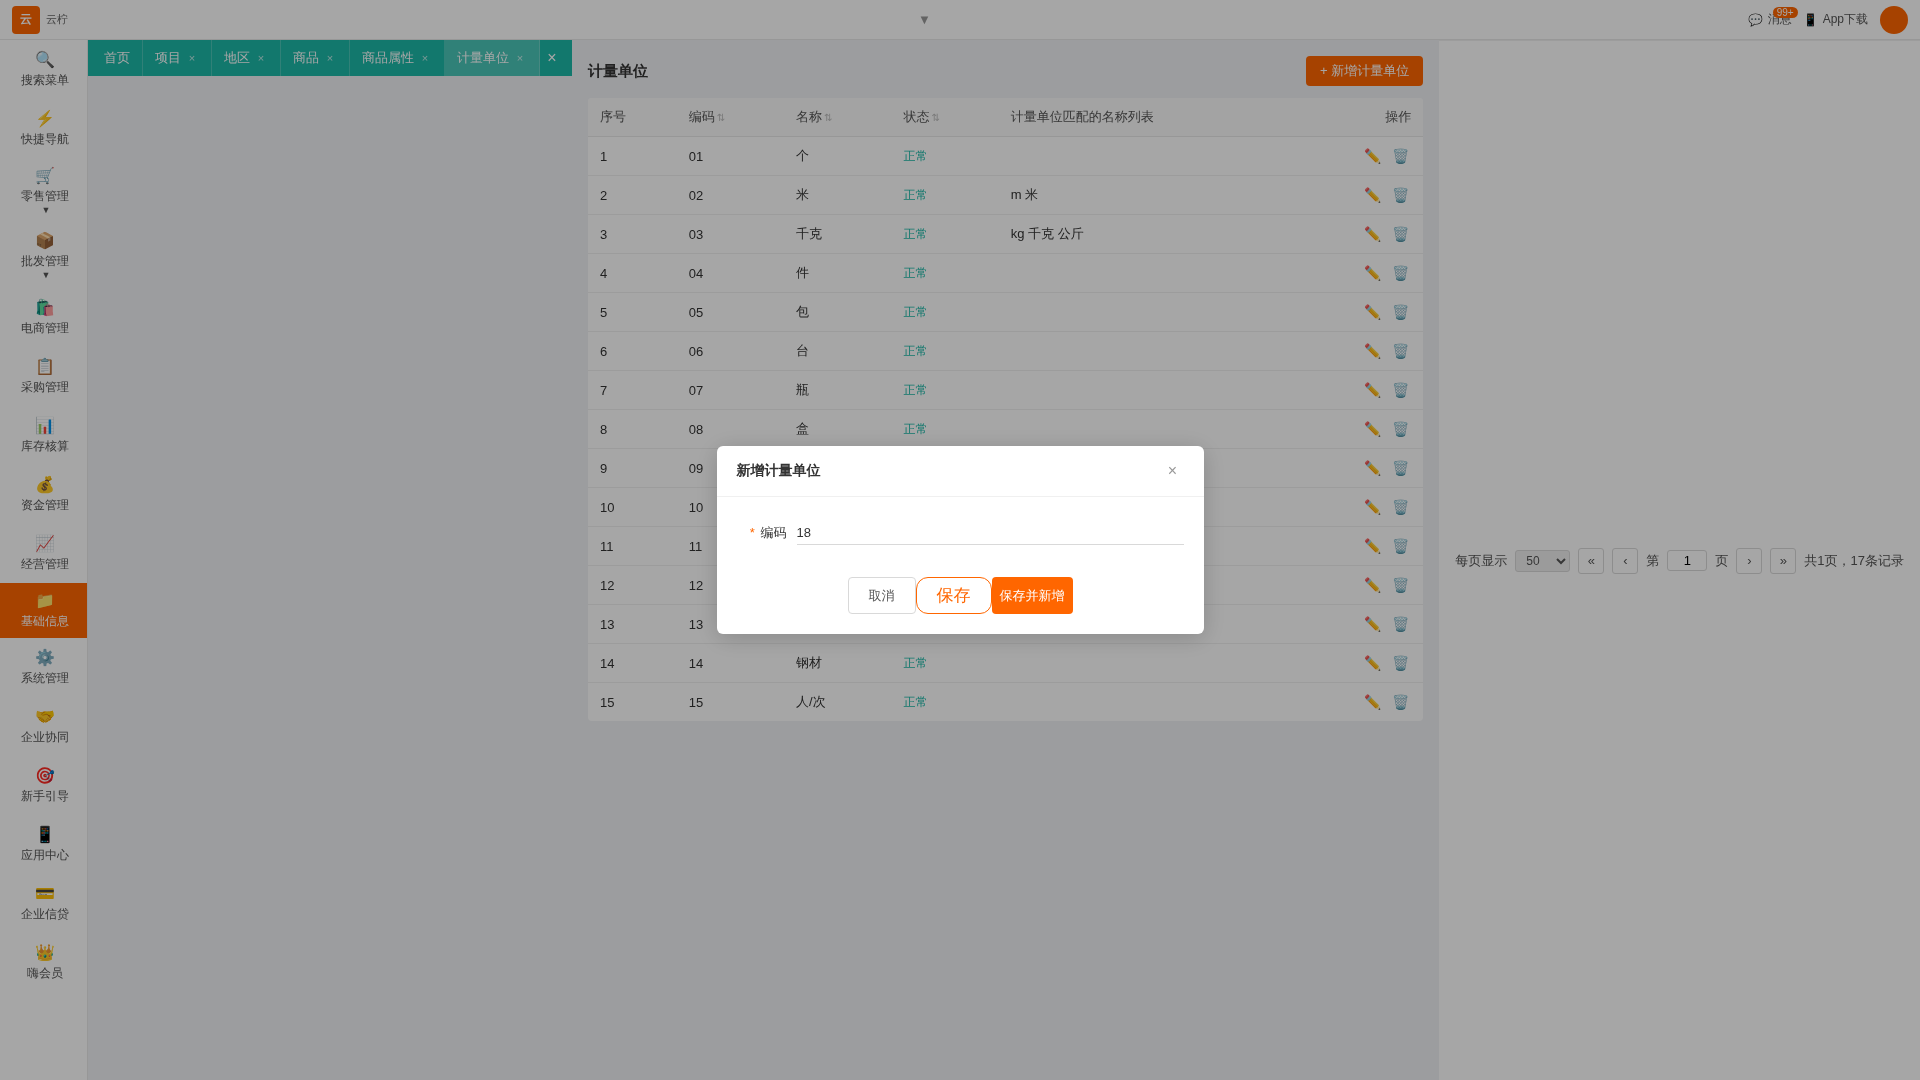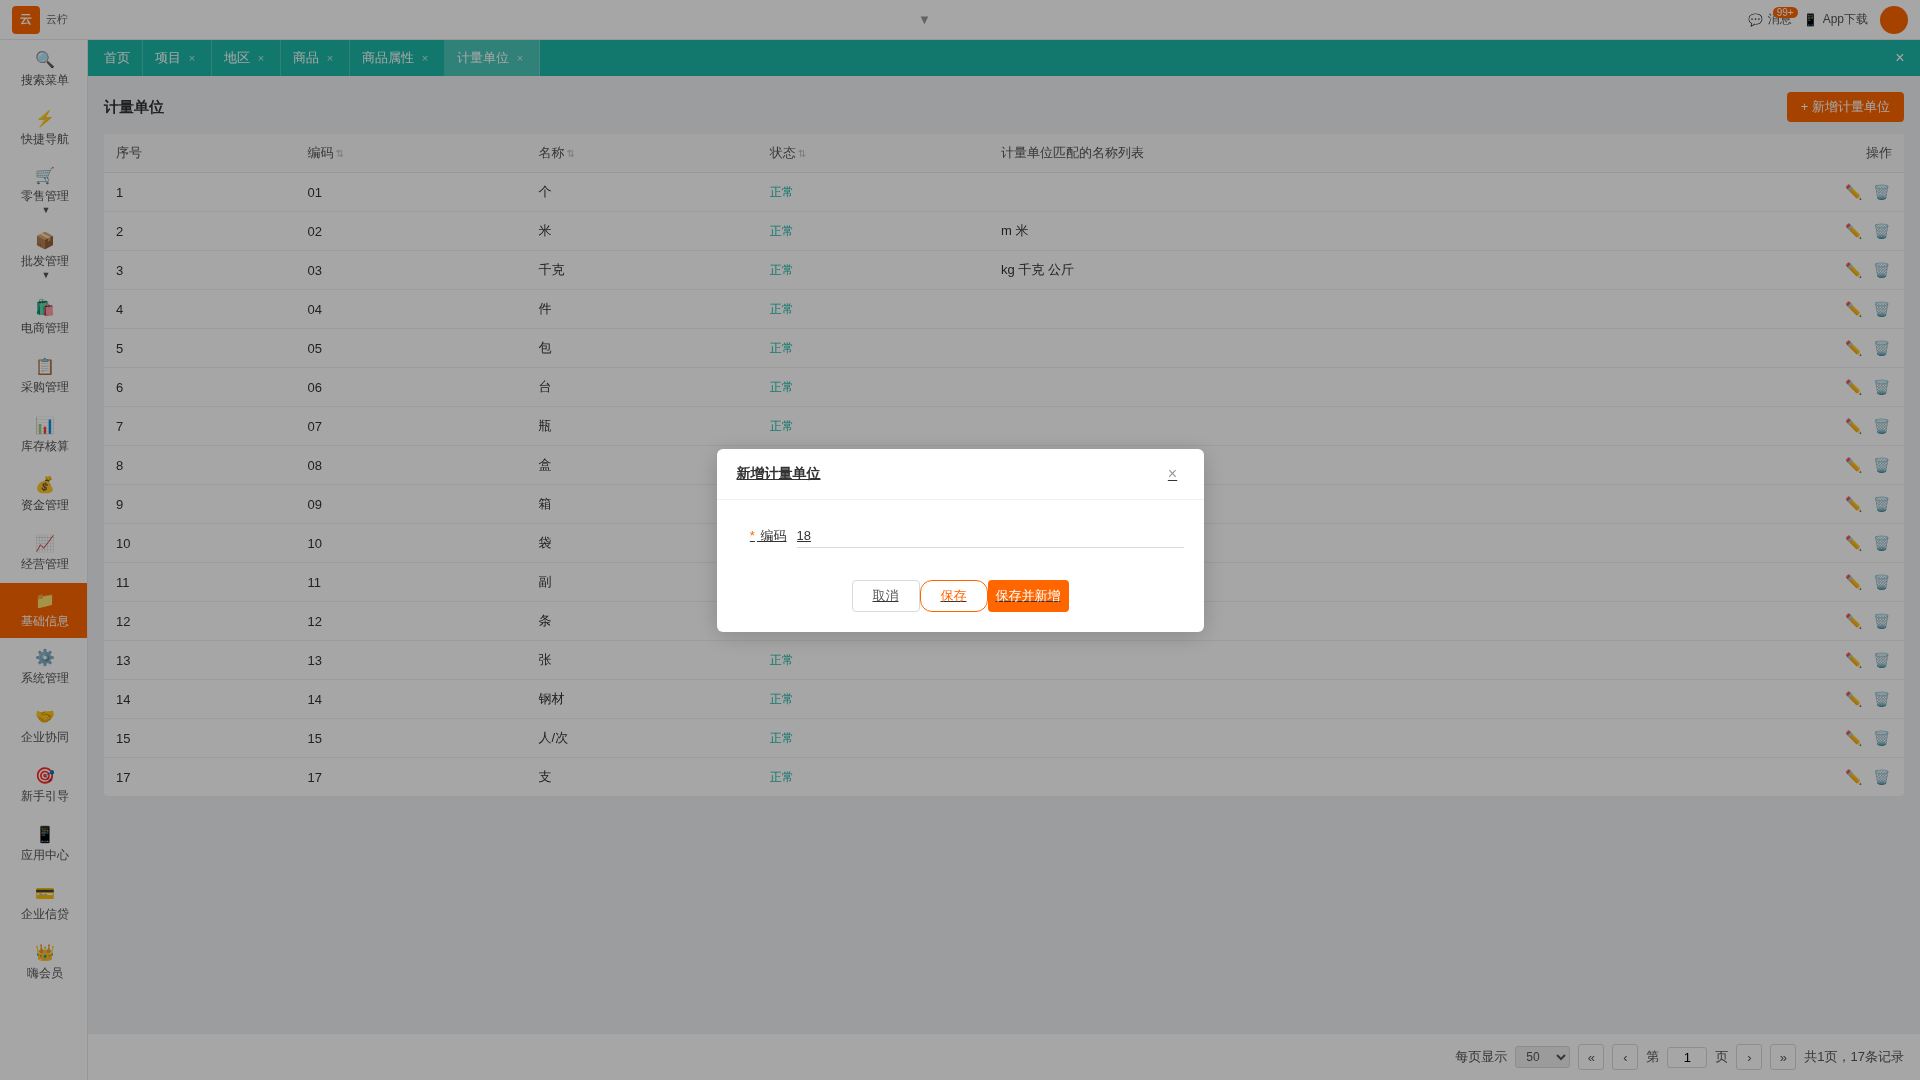--- a/index.html
+++ b/index.html
@@ -110,21 +110,21 @@
       min-height: 44px;
       position: relative;
     }
     .sidebar-section.active { background: #f60; color: #fff; border-left-color: #f60; }
     .sidebar-section .arrow { font-size: 9px; margin-left: 2px; }
 
     
     .content-area {
       flex: 1;
       display: flex;
-      flex-direction: column;
+      flex-direction: row;
       overflow: hidden;
     }
 
     
     .tab-bar {
       background: #1db8a8;
       display: flex;
       align-items: center;
       height: 36px;
       flex-shrink: 0;
@@ -286,21 +286,20 @@
       display: flex;
       align-items: center;
       justify-content: center;
     }
     .modal {
       background: #fff;
       border-radius: 6px;
       width: 487px;
       box-shadow: 0 4px 24px rgba(0,0,0,0.18);
       overflow: hidden;
-      text-decoration: underline;
     }
     .modal-header {
       display: flex;
       align-items: center;
       justify-content: space-between;
       padding: 14px 20px;
       border-bottom: 1px solid #f0f0f0;
     }
     .modal-title {
       font-size: 14px;
@@ -362,21 +361,21 @@
       padding: 6px 20px;
       font-size: 13px;
       cursor: pointer;
     }
     .btn-save {
       border: 1px solid #f60;
       background: #fff;
       color: #f60;
       border-radius: 12px;
       padding: 6px 20px;
-      font-size: 13px;
+      font-size: 17px;
       cursor: pointer;
     }
     .btn-save-new {
       border: none;
       background: #f60;
       color: #fff;
       border-radius: 4px;
       padding: 6px 8px;
       font-size: 13px;
       cursor: pointer;
@@ -717,33 +716,20 @@
       <td>人/次</td>
       <td><span class="status-normal">正常</span></td>
       <td></td>
       <td style="text-align:right;">
         <div class="action-icons" style="justify-content:flex-end;">
           <span class="action-icon" title="编辑">✏️</span>
           <span class="action-icon" title="删除">🗑️</span>
         </div>
       </td>
     </tr>
-            <tr>
-      <td>17</td>
-      <td>17</td>
-      <td>支</td>
-      <td><span class="status-normal">正常</span></td>
-      <td></td>
-      <td style="text-align:right;">
-        <div class="action-icons" style="justify-content:flex-end;">
-          <span class="action-icon" title="编辑">✏️</span>
-          <span class="action-icon" title="删除">🗑️</span>
-        </div>
-      </td>
-    </tr>
           </tbody>
       </table>
     </div>
 
     <div class="pagination-bar">
       <span>每页显示</span>
       <select class="page-size-select">
         <option>50</option>
         <option>10</option>
         <option>20</option>

